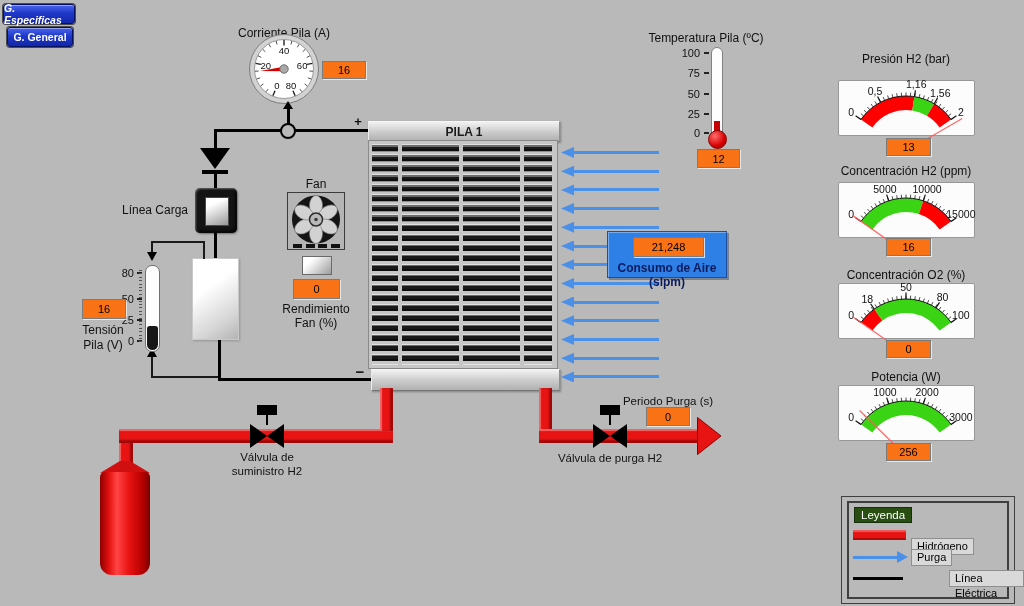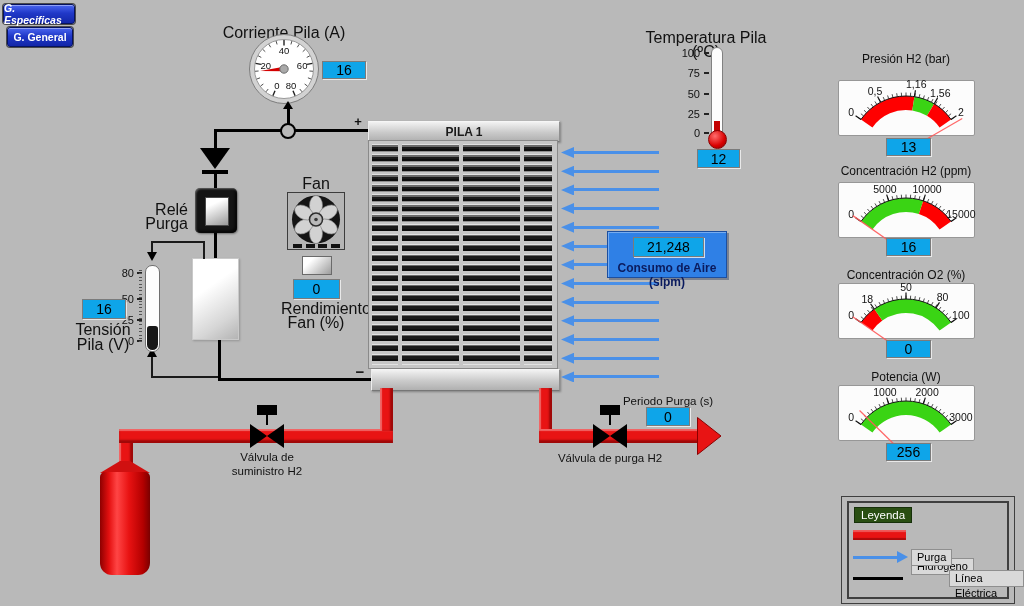--- a/index.html
+++ b/index.html
@@ -1,21 +1,21 @@
 <!DOCTYPE html>
 <html><head>
 <meta charset="utf-8">
 <style>
   html,body{margin:0;padding:0;background:#9a9a9a;font-family:"Liberation Sans",sans-serif;}
   #screen{position:relative;width:1024px;height:606px;background:#b9b9b9;overflow:hidden;}
   .abs{position:absolute;}
-  .lbl{position:absolute;font-size:16px;color:#111;text-align:center;line-height:14px;}
+  .lbl{position:absolute;font-size:12px;color:#111;text-align:center;line-height:14px;}
   .lbl-r{position:absolute;font-size:11px;color:#111;text-align:right;line-height:12px;}
-  .valbox{position:absolute;background:#0ea5e9;border:1px solid #7b7b7b;box-shadow:1px 1px 0 rgba(245,245,245,.8);
-          display:flex;align-items:center;justify-content:center;font-size:14px;color:#000;}
+  .valbox{position:absolute;background:#f97316;border:1px solid #7b7b7b;box-shadow:1px 1px 0 rgba(245,245,245,.8);
+          display:flex;align-items:center;justify-content:center;font-size:11px;color:#000;}
   .btn-blue{position:absolute;background:linear-gradient(180deg,#4a66f0 0%,#2038c8 45%,#1226a8 100%);
           border:1px solid #06125e;box-shadow:0 0 0 1px #4a4a4a, inset 0 1px 0 rgba(255,255,255,.4);
           border-radius:3px;color:#fff;font-size:10.5px;font-weight:bold;display:flex;align-items:center;justify-content:center;cursor:pointer;}
   .wire{position:absolute;background:#000;}
   .wire-thin{position:absolute;background:#1a1a1a;}
   .pipe-h{position:absolute;background:#e81414;box-shadow:inset 0 2px 1px rgba(255,255,255,.35), inset 0 -3px 2px rgba(110,0,0,.6);}
   .pipe-v{position:absolute;background:#e81414;box-shadow:inset 2px 0 1px rgba(255,255,255,.35), inset -3px 0 2px rgba(110,0,0,.6);}
   .bar3d{position:absolute;background:linear-gradient(180deg,#f2f2f2,#cacaca 55%,#b0b0b0);
          border:1px solid #8f8f8f;border-top-color:#f6f6f6;border-left-color:#ededed;border-bottom-color:#767676;
          box-shadow:1px 1px 2px rgba(0,0,0,.3);display:flex;align-items:center;justify-content:center;
@@ -43,21 +43,21 @@
   <div class="wire" style="left:218px;top:337px;width:3px;height:43px;"></div>
   <div class="wire" style="left:218px;top:378px;width:155px;height:3px;"></div>
 
   <div class="tri" style="left:200px;top:148px;width:30px;height:21px;background:#000;clip-path:polygon(0 0,100% 0,50% 100%);"></div>
   <div class="wire" style="left:202px;top:170px;width:26px;height:4px;"></div>
 
   <div class="abs" style="left:195px;top:188px;width:42px;height:45px;background:#141414;border-radius:5px;
        box-shadow:inset 1px 1px 2px rgba(255,255,255,.35), inset -2px -2px 3px rgba(0,0,0,.8), 1px 1px 2px rgba(0,0,0,.4);">
     <div class="abs" style="left:10px;top:9px;width:22px;height:27px;background:linear-gradient(155deg,#ffffff 25%,#9f9f9f 95%);border:1px solid #4a4a4a;"></div>
   </div>
-  <div class="lbl" style="left:118px;top:203px;width:70px;text-align:right;">Relé Purga</div>
+  <div class="lbl" style="left:118px;top:203px;width:70px;text-align:right;">Línea Carga</div>
 
   <div class="abs" style="left:192px;top:258px;width:45px;height:80px;background:linear-gradient(145deg,#ffffff 35%,#d6d6d6 75%,#b4b4b4 100%);border:1px solid #c9c9c9;box-shadow:1px 1px 2px rgba(0,0,0,.2);"></div>
 
   <div class="wire-thin" style="left:151px;top:241px;width:54px;height:2px;"></div>
   <div class="wire-thin" style="left:203px;top:241px;width:2px;height:18px;"></div>
   <div class="wire-thin" style="left:151px;top:242px;width:2px;height:11px;"></div>
   <div class="tri" style="left:147px;top:252px;width:10px;height:9px;background:#000;clip-path:polygon(50% 100%,0 0,100% 0);"></div>
   <div class="tri" style="left:147px;top:348px;width:10px;height:9px;background:#000;clip-path:polygon(50% 0,0 100%,100% 100%);"></div>
   <div class="wire-thin" style="left:151px;top:357px;width:2px;height:21px;"></div>
   <div class="wire-thin" style="left:151px;top:376px;width:67px;height:2px;"></div>
@@ -407,21 +407,21 @@
           <line x1="55.56583233059014" y1="58.80804710035722" x2="20.548693843022463" y2="24.532691345201215" stroke="#ff5a5a" stroke-width="1.3" opacity="0.9"></line>
         </svg></div>
       <div class="valbox" style="position: absolute; left: 886px; top: 443px; width: 43px; height: 16px;">256</div>
     </div>
 
   <div class="abs" style="left:841px;top:496px;width:174px;height:108px;border:1.5px solid #3f3f3f;box-sizing:border-box;"></div>
   <div class="abs" style="left:847px;top:501px;width:162px;height:98px;border:2px solid #3f3f3f;box-sizing:border-box;"></div>
   <div class="abs" style="left:854px;top:507px;background:#294e12;color:#fff;font-size:11.5px;padding:1px 6px;border:1px solid #16300a;">Leyenda</div>
   <div id="legend-rows">
       <div style="position: absolute; left: 853px; top: 530px; width: 53px; height: 10px; background: rgb(232, 20, 20); box-shadow: rgba(255, 255, 255, 0.3) 0px 2px 1px inset, rgba(110, 0, 0, 0.5) 0px -2px 1px inset;"></div>
-      <div class="legend-label" style="position: absolute; left: 911px; top: 558px;">Hidrógeno</div>
+      <div class="legend-label" style="position: absolute; left: 911px; top: 538px;">Hidrógeno</div>
       <div style="position: absolute; left: 853px; top: 555.5px; width: 45px; height: 3px; background: rgb(74, 144, 232);"></div>
       <div style="position: absolute; left: 897px; top: 551px; width: 11px; height: 12px; background: rgb(74, 144, 232); clip-path: polygon(0px 0px, 100% 50%, 0px 100%);"></div>
       <div class="legend-label" style="position: absolute; left: 911px; top: 549px;">Purga</div>
       <div style="position: absolute; left: 853px; top: 577px; width: 50px; height: 2.5px; background: rgb(0, 0, 0);"></div>
       <div class="legend-label" style="position: absolute; left: 911px; top: 570px; margin-left: 38px;">Línea Eléctrica</div>
     </div>
 
 </div>
 
 </body></html>

